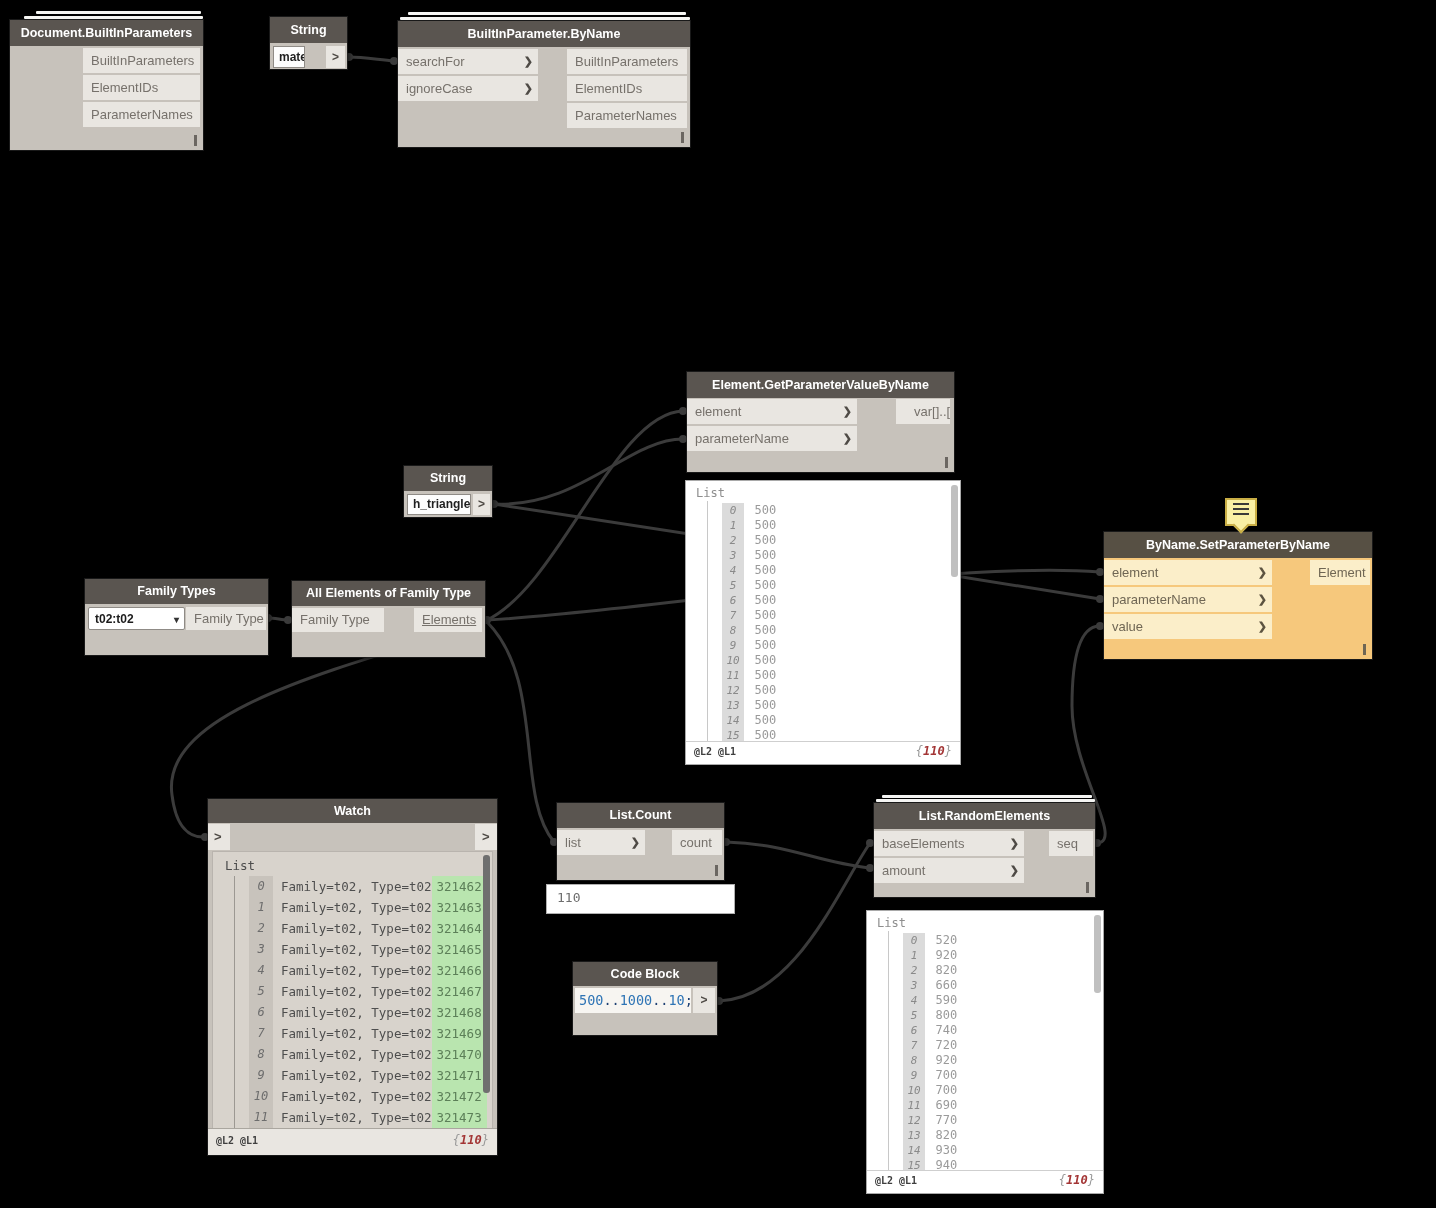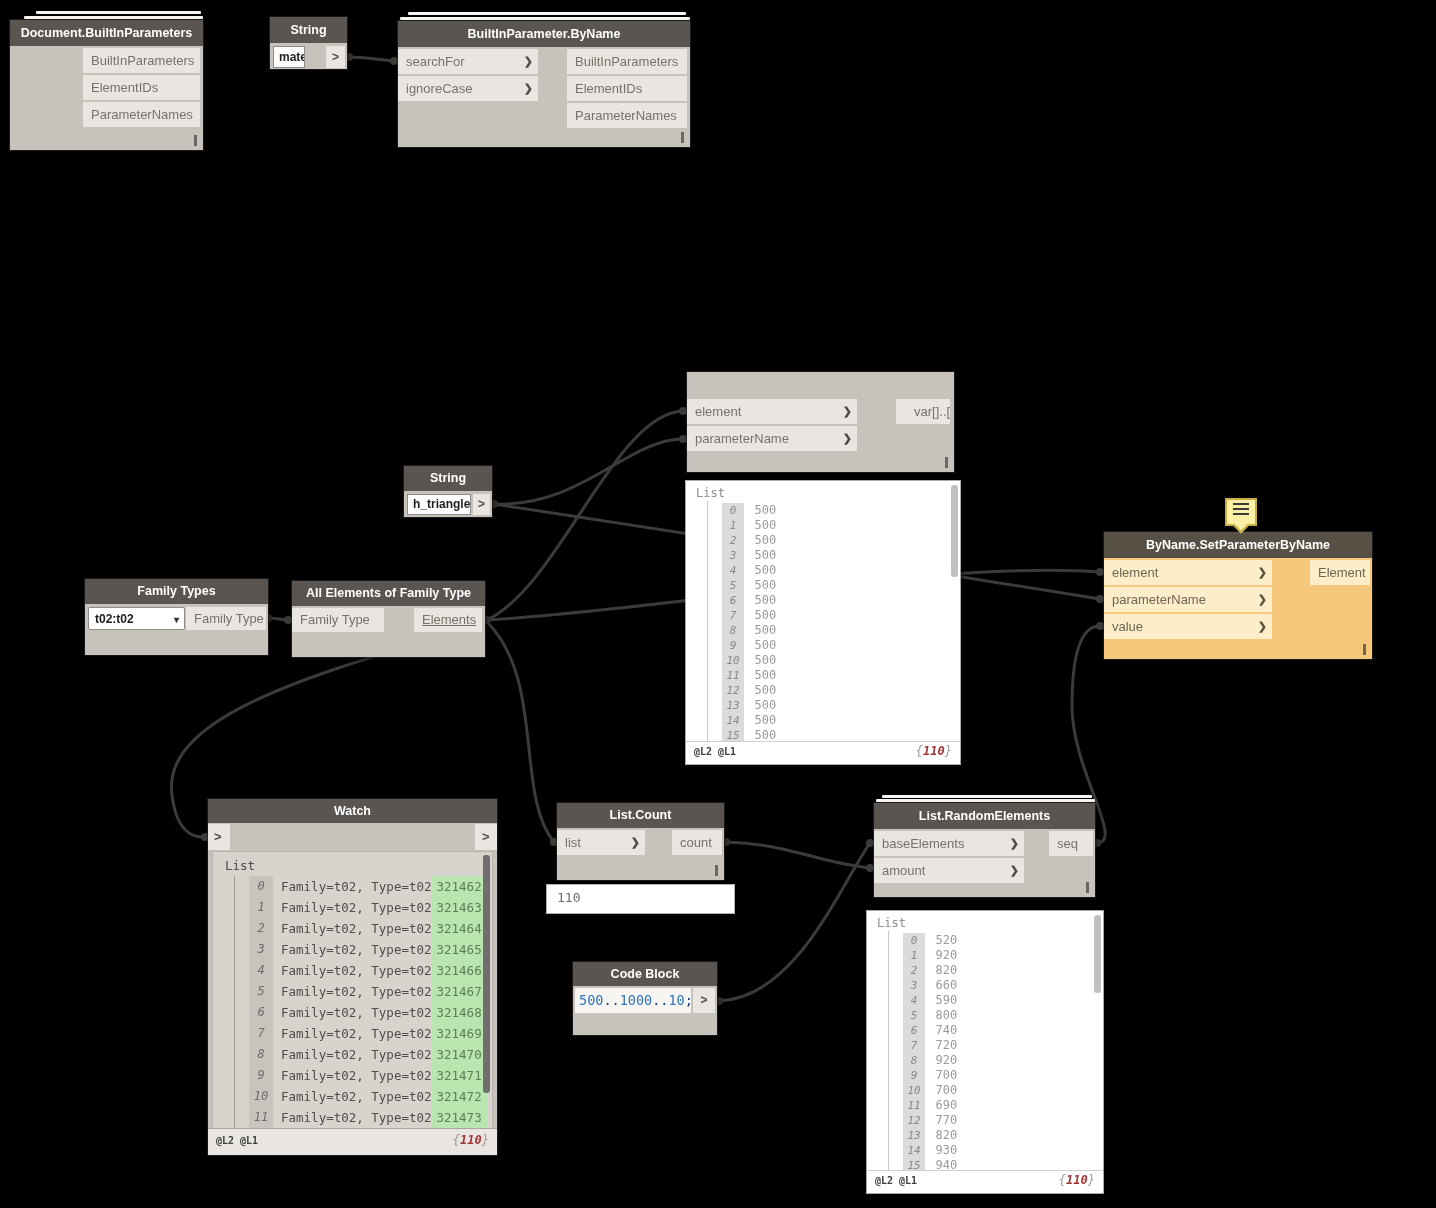--- a/index.html
+++ b/index.html
@@ -154,20 +154,21 @@
     <span>ignoreCase</span>
     <span class="chev" style="line-height:25px;">❯</span>
   </div>
   <div class="prow" style="top:28px;right:3px;width:120px;height:25px;line-height:25px;">BuiltInParameters</div>
   <div class="prow" style="top:55px;right:3px;width:120px;height:25px;line-height:25px;">ElementIDs</div>
   <div class="prow" style="top:82px;right:3px;width:120px;height:25px;line-height:25px;">ParameterNames</div>
   <div class="lace"></div>
 </div>
 
 <div class="node" style="left:687px;top:372px;width:267px;height:100px;">
+  <div class="hdr" style="height:26px;line-height:26px;">Element.GetParameterValueByName</div>
   <div class="prow" style="top:27px;left:0;width:170px;height:25px;line-height:25px;">
     <span>element</span>
     <span class="chev" style="line-height:25px;">❯</span>
   </div>
   <div class="prow" style="top:54px;left:0;width:170px;height:25px;line-height:25px;">
     <span>parameterName</span>
     <span class="chev" style="line-height:25px;">❯</span>
   </div>
   <div class="prow" style="top:27px;right:4px;width:54px;height:25px;line-height:25px;padding-left:18px;">var[]..[]</div>
   <div class="lace"></div>

